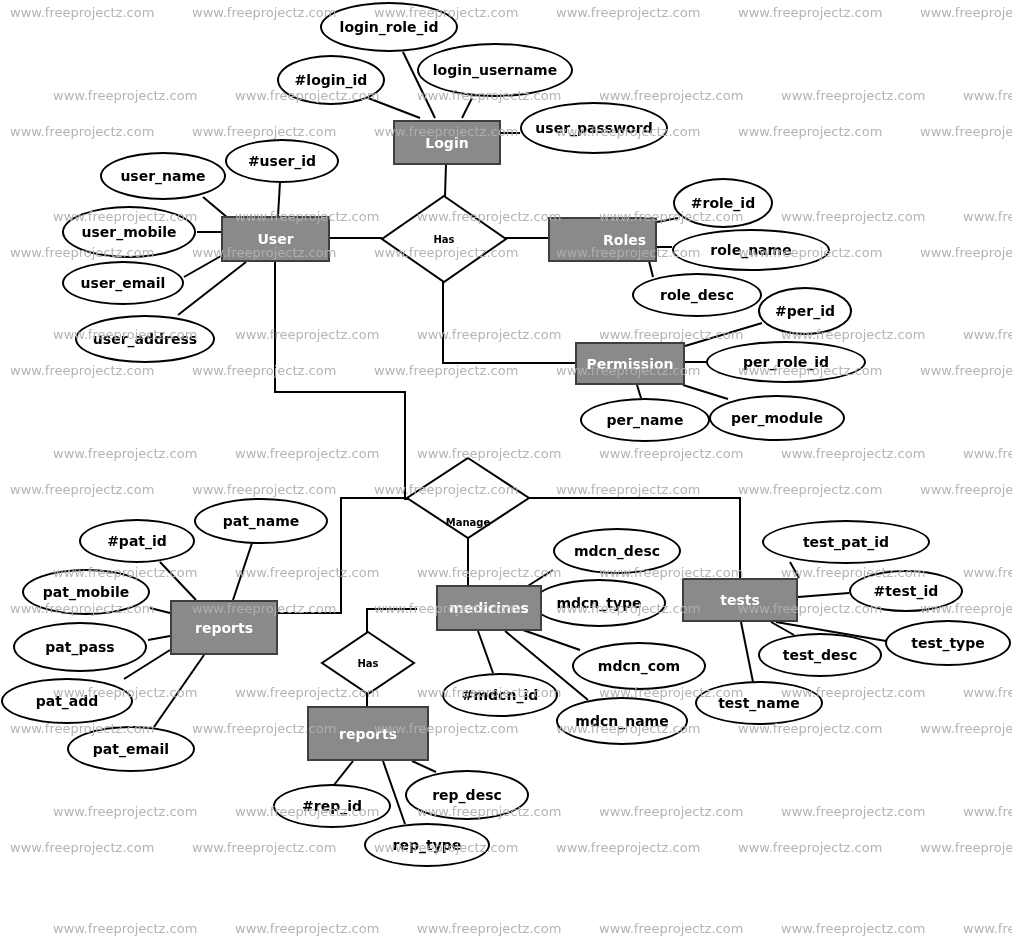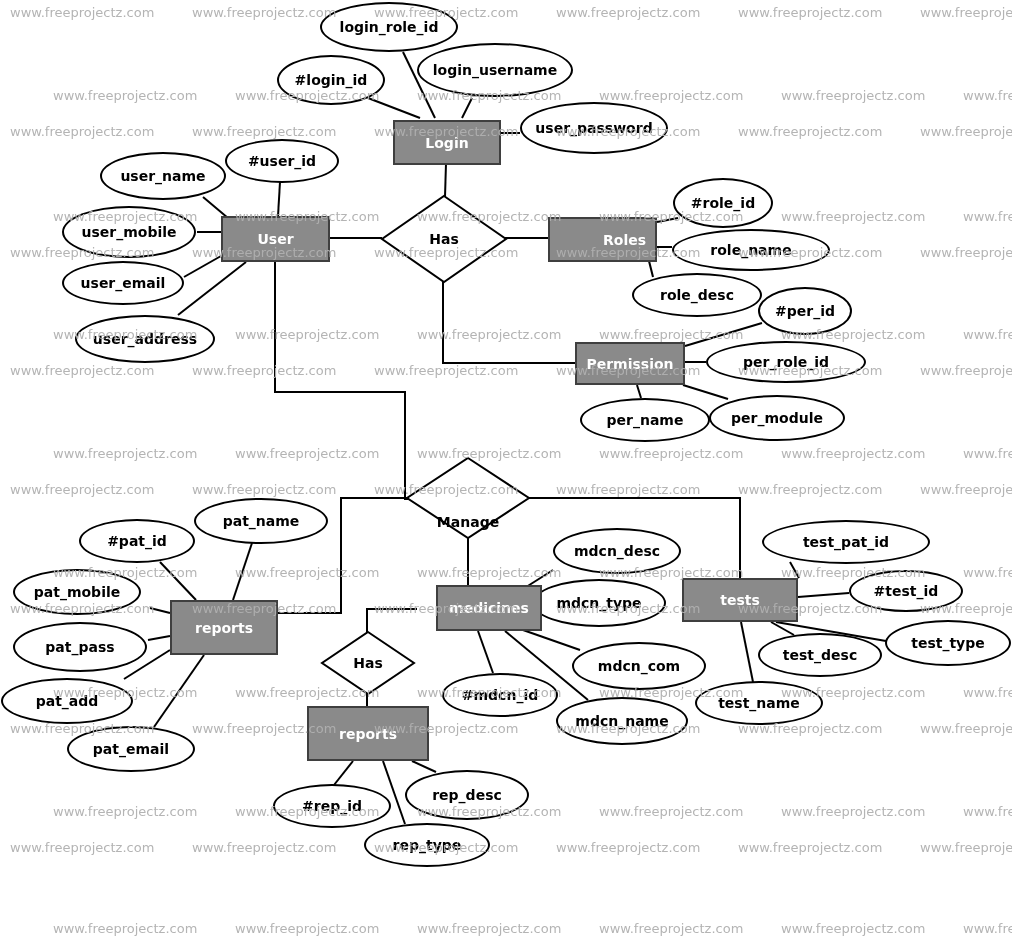--- a/index.html
+++ b/index.html
@@ -15,21 +15,21 @@
     color:#ffffff;font-weight:bold;font-size:14px;
   }
   .ellipse{
     position:absolute;box-sizing:border-box;
     background:#ffffff;border:2px solid #000000;border-radius:50%;
     display:flex;align-items:center;justify-content:center;
     color:#000000;font-weight:bold;font-size:14px;white-space:nowrap;
   }
   .diamond-label{
     position:absolute;transform:translate(-50%,-50%);
-    color:#000000;font-weight:bold;font-size:14px;white-space:nowrap;
+    color:#000000;font-weight:bold;font-size:10px;white-space:nowrap;
   }
   #title-box{
     position:absolute;box-sizing:border-box;
     background:#ffffff;border:2px solid #000000;
     display:flex;align-items:center;justify-content:center;
     font-weight:bold;font-size:15px;color:#000000;
   }
   #watermarks{position:absolute;left:0;top:0;width:1012px;height:941px;pointer-events:none;}
   #watermarks span{
     position:absolute;color:#b0b0b0;font-size:13px;white-space:nowrap;opacity:0.95;
@@ -140,21 +140,21 @@
       </div>
       <div class="ellipse" style="left: 709px; top: 395px; width: 136px; height: 46px;">
         <span>per_module</span>
       </div>
       <div class="ellipse" style="left: 194px; top: 498px; width: 134px; height: 46px;">
         <span>pat_name</span>
       </div>
       <div class="ellipse" style="left: 79px; top: 519px; width: 116px; height: 44px;">
         <span>#pat_id</span>
       </div>
-      <div class="ellipse" style="left: 13px; top: 569px; width: 128px; height: 46px; align-items: center;">
+      <div class="ellipse" style="left: 22px; top: 569px; width: 128px; height: 46px; align-items: center;">
         <span>pat_mobile</span>
       </div>
       <div class="ellipse" style="left: 13px; top: 622px; width: 134px; height: 50px;">
         <span>pat_pass</span>
       </div>
       <div class="ellipse" style="left: 1px; top: 678px; width: 132px; height: 46px;">
         <span>pat_add</span>
       </div>
       <div class="ellipse" style="left: 67px; top: 726px; width: 128px; height: 46px;">
         <span>pat_email</span>

